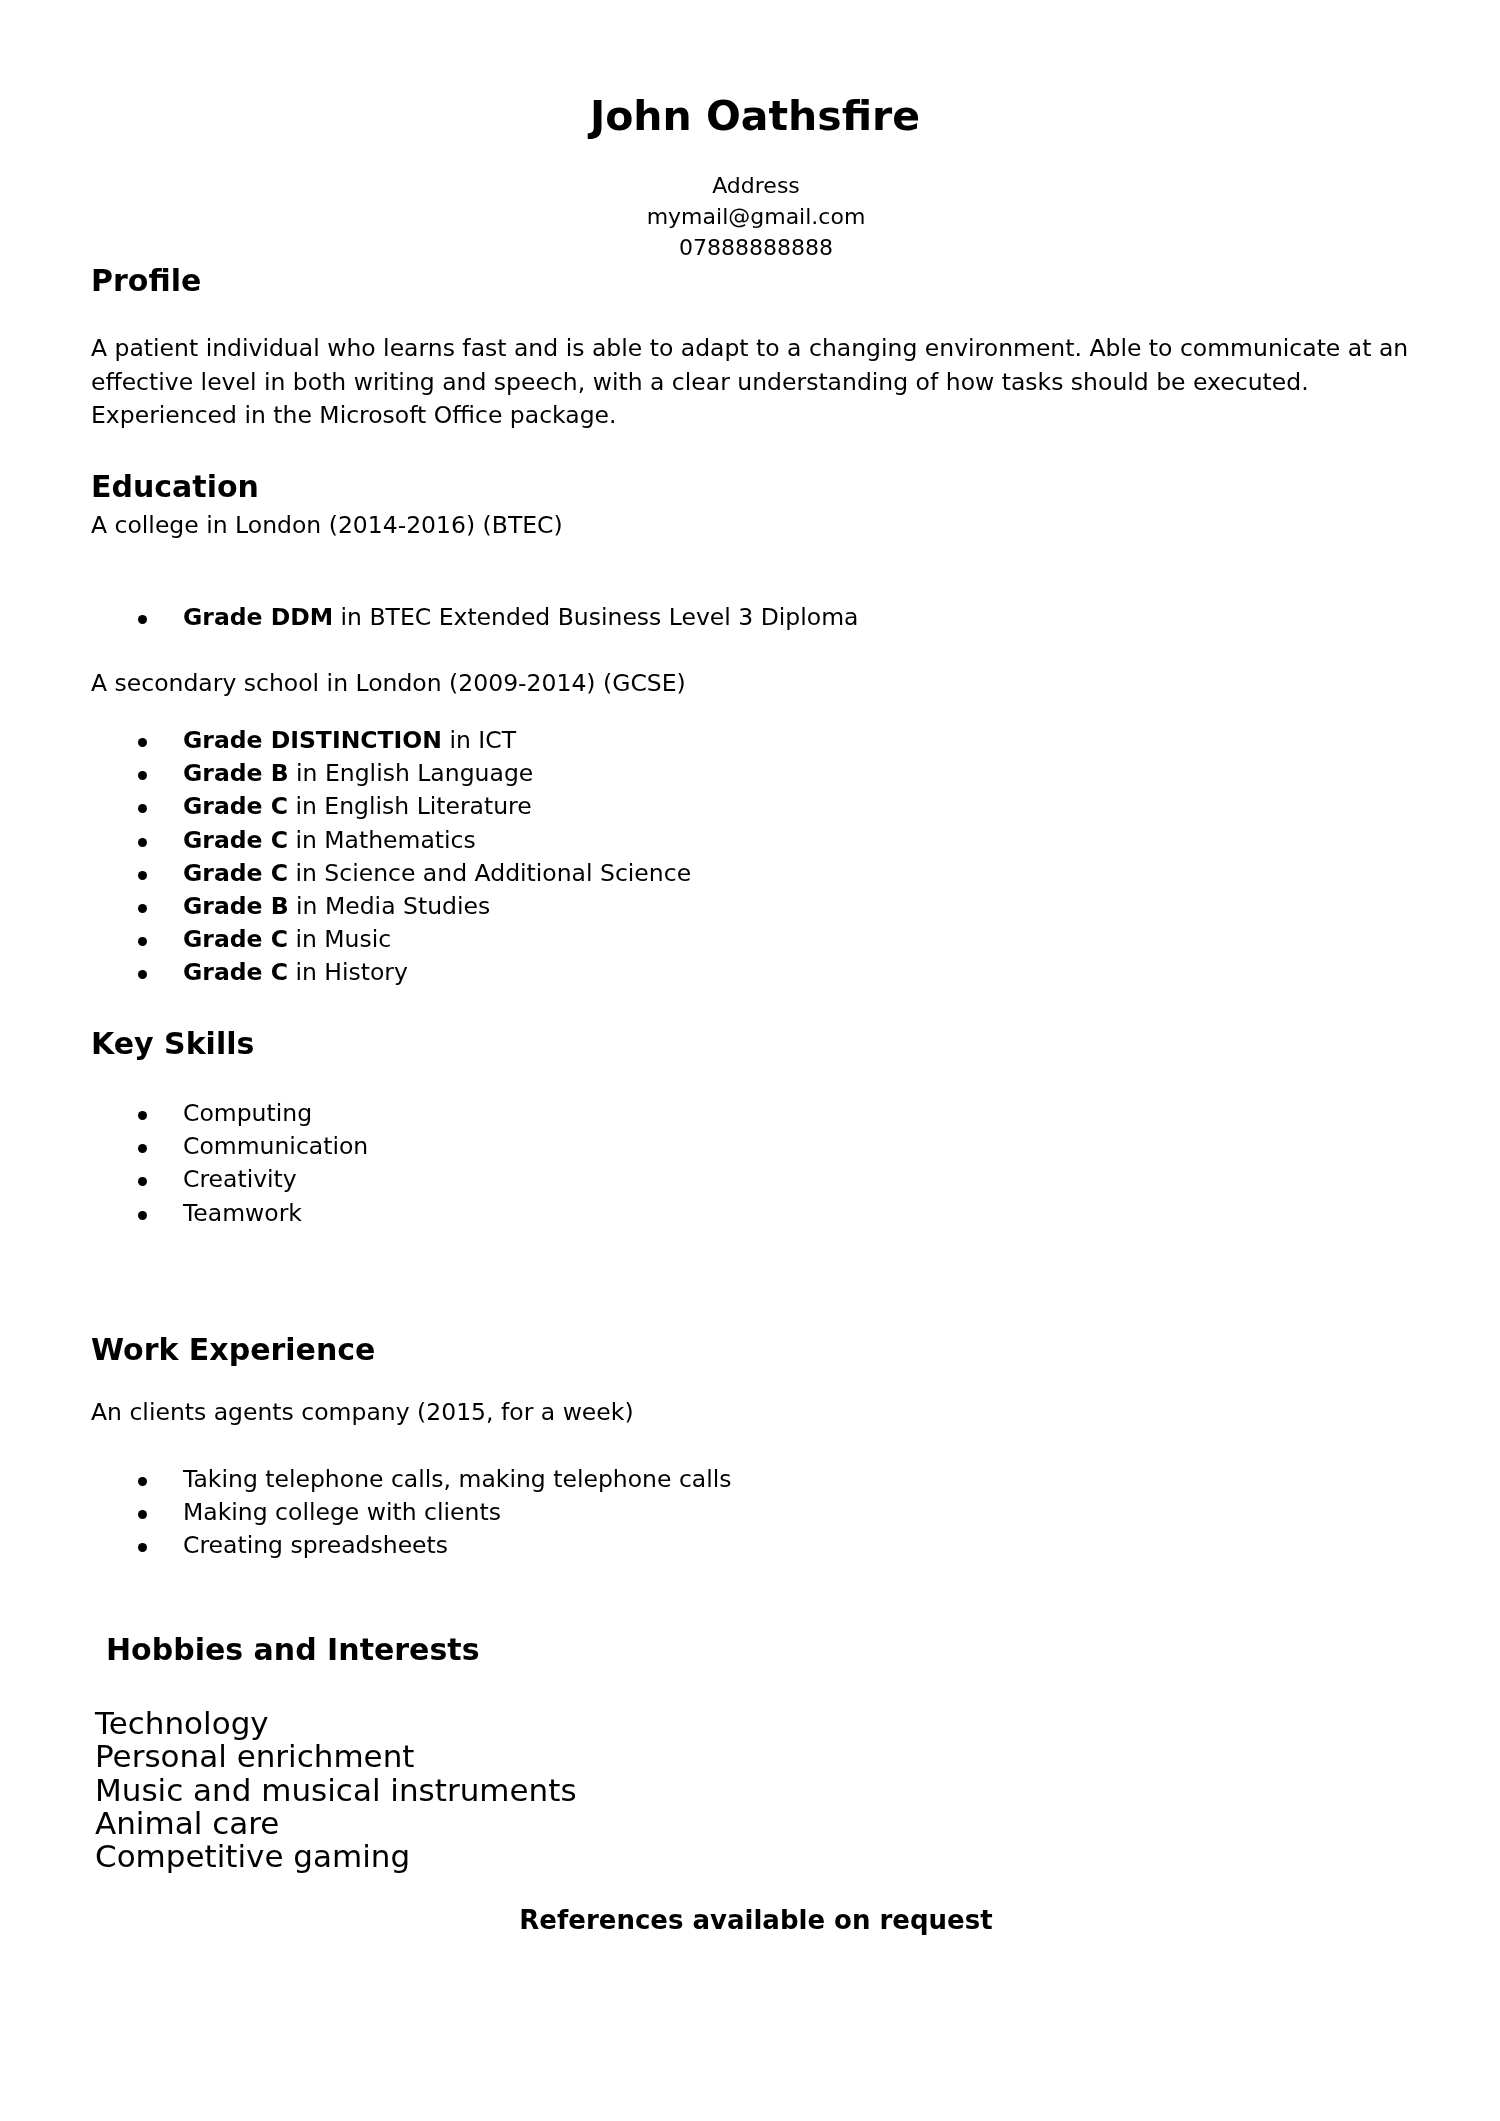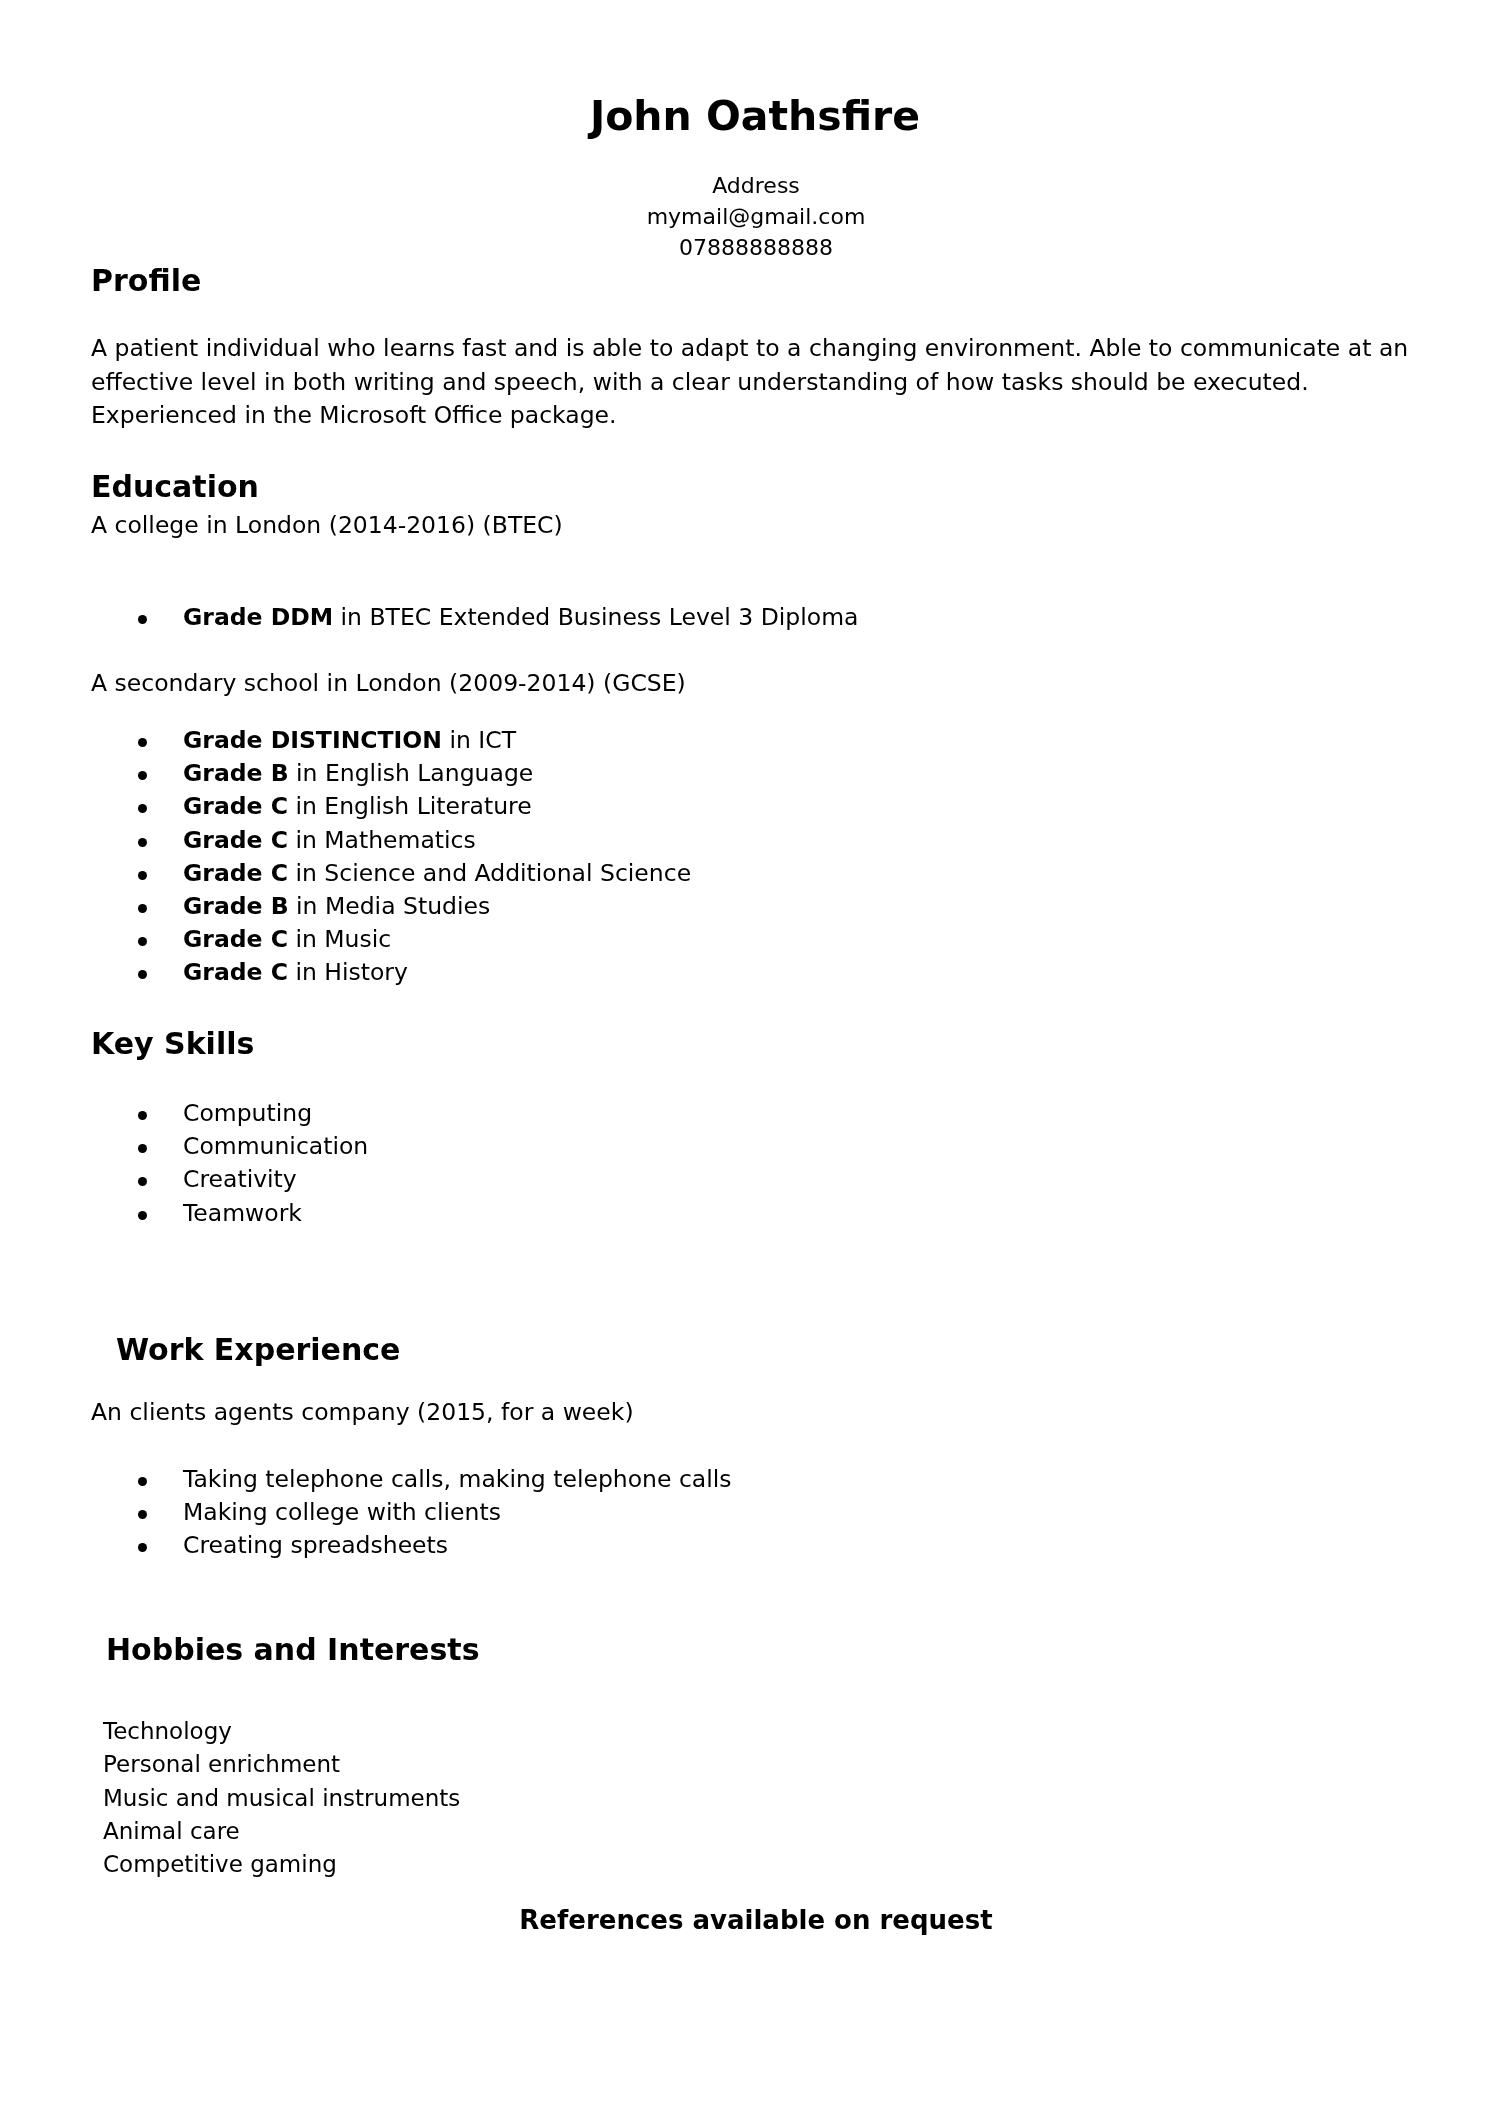--- a/index.html
+++ b/index.html
@@ -7,21 +7,21 @@
          font-family:"DejaVu Sans", sans-serif; color:#000; }
   .abs { position:absolute; white-space:nowrap; }
   .name { left:0; width:1510px; text-align:center; font-size:41px; font-weight:bold; top:92px; }
   .contact { left:0; width:1512px; text-align:center; font-size:22px; line-height:31px; top:170px; }
   .h2 { left:91px; font-size:30px; font-weight:bold; }
   .txt { left:91px; font-size:23.5px; }
   .para { position:absolute; left:91px; width:1340px; font-size:23.5px; line-height:33.5px; top:332px; }
   ul.bl { position:absolute; left:0; margin:0; padding:0; list-style:none; font-size:23.5px; line-height:33.2px; }
   ul.bl li { position:relative; padding-left:183px; white-space:nowrap; }
   ul.bl li .dot { position:absolute; left:138px; top:14px; width:9px; height:9px; border-radius:50%; background:#000; }
-  .plain { position:absolute; left:91px; margin:12px; padding:0; list-style:none; font-size:23px; line-height:33.3px; }
+  .plain { position:absolute; left:91px; margin:4px; padding:0; list-style:none; font-size:31px; line-height:33.3px; }
   .refs { left:0; width:1512px; text-align:center; font-size:26px; font-weight:bold; top:1905px; }
   b { font-weight:bold; }
 </style>
 </head>
 <body>
 
 <div class="abs name">John Oathsfire</div>
 <div class="abs contact">
   <div>Address</div>
   <div>mymail@gmail.com</div>
@@ -49,21 +49,21 @@
 </ul>
 
 <div class="abs h2" style="top:1026px;">Key Skills</div>
 <ul class="bl" style="top:1097px;">
   <li><span class="dot"></span><span>Computing</span></li>
   <li><span class="dot"></span><span>Communication</span></li>
   <li><span class="dot"></span><span>Creativity</span></li>
   <li><span class="dot"></span><span>Teamwork</span></li>
 </ul>
 
-<div class="abs h2" style="top:1332px;margin-left:25px;">Work Experience</div>
+<div class="abs h2" style="top:1332px;">Work Experience</div>
 <div class="abs txt" style="top:1398px;">An clients agents company (2015, for a week)</div>
 <ul class="bl" style="top:1463px;">
   <li><span class="dot"></span><span>Taking telephone calls, making telephone calls</span></li>
   <li><span class="dot"></span><span>Making college with clients</span></li>
   <li><span class="dot"></span><span>Creating spreadsheets</span></li>
 </ul>
 
 <div class="abs h2" style="top:1632px;margin-left:15px;">Hobbies and Interests</div>
 <ul class="plain" style="top:1703px;">
   <li>Technology</li>

